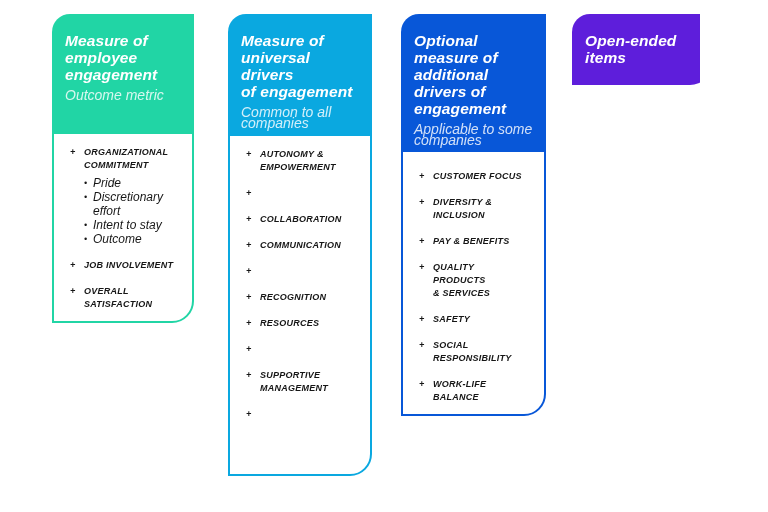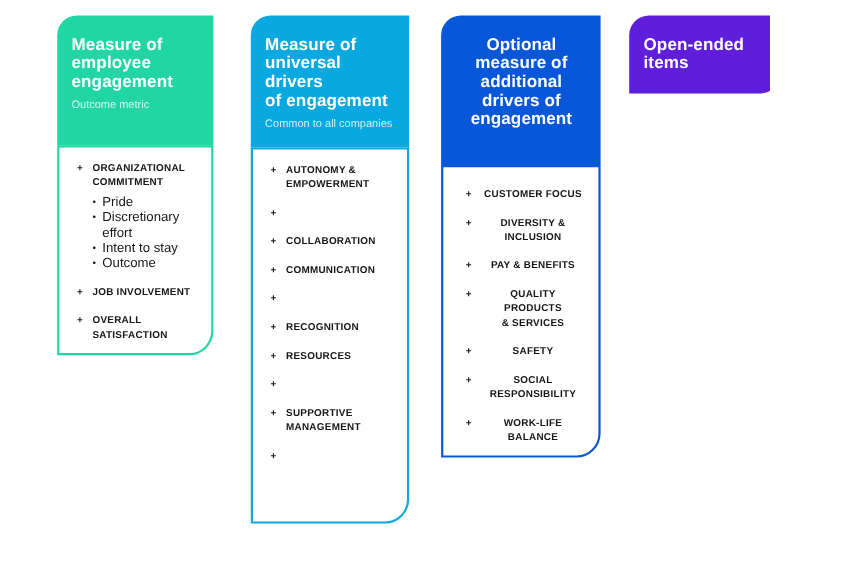--- a/index.html
+++ b/index.html
@@ -7,20 +7,21 @@
     padding: 0;
     background: #ffffff;
     font-family: "Liberation Sans", sans-serif;
   }
   .canvas {
     position: relative;
     width: 700px;
     height: 512px;
     background: #ffffff;
     overflow: hidden;
+    font-style: italic;
   }
   .card {
     position: absolute;
     top: 14px;
   }
   .card-header {
     background: var(--accent, #999);
     color: #ffffff;
     border-radius: 18px 0 0 0;
     padding: 18px 12px 0 13px;
@@ -31,21 +32,21 @@
   }
   .card-title {
     font-weight: bold;
     font-size: 15.5px;
     line-height: 17px;
     white-space: pre-line;
     letter-spacing: 0.1px;
   }
   .card-subtitle {
     margin-top: 7px;
-    font-size: 10px;
+    font-size: 14px;
     line-height: 11px;
     color: rgba(255,255,255,0.82);
   }
   .card-body {
     background: #ffffff;
     border: 2px solid var(--accent, #999);
     border-radius: 0 0 22px 0;
     box-sizing: border-box;
     padding: 12px 8px 10px 16px;
   }
@@ -202,27 +203,28 @@
             <div class="item-label">SUPPORTIVE
 MANAGEMENT</div>
           </div>
       </div>
       <div class="list-item">
         <span class="plus-marker">+</span>
       </div>
     </div>
   </div>
 
-  <div class="card" style="left: 401px; width: 145px; text-align: center; --accent: #0857D8;">
+  <div class="card" style="left: 401px; width: 145px; --accent: #0857D8;">
     <div class="card-header" style="height:136px;">
       <div class="card-title">Optional
 measure of
 additional
 drivers of
 engagement</div>
+      <div class="card-subtitle">Applicable to some companies</div>
     </div>
     <div class="card-body" style="min-height:258px; padding-top:18px;">
       <div class="list-item">
         <span class="plus-marker">+</span>
         <div class="item-content">
             <div class="item-label">CUSTOMER FOCUS</div>
           </div>
       </div>
       <div class="list-item">
         <span class="plus-marker">+</span>

